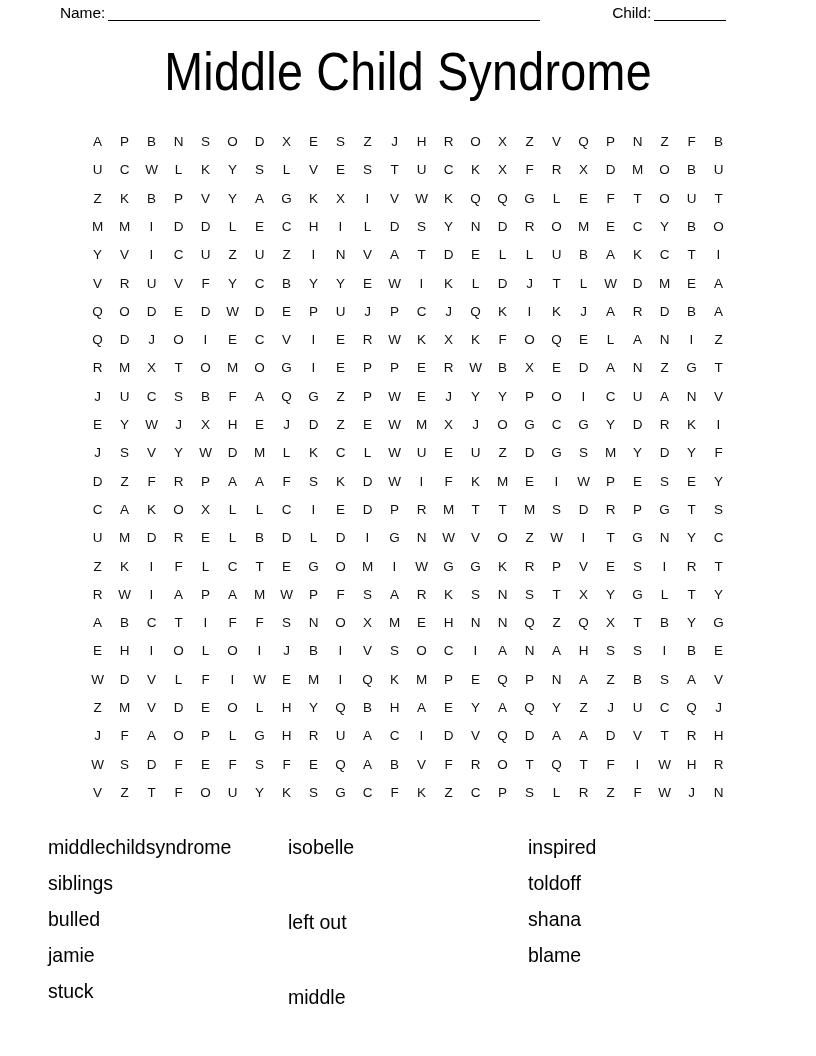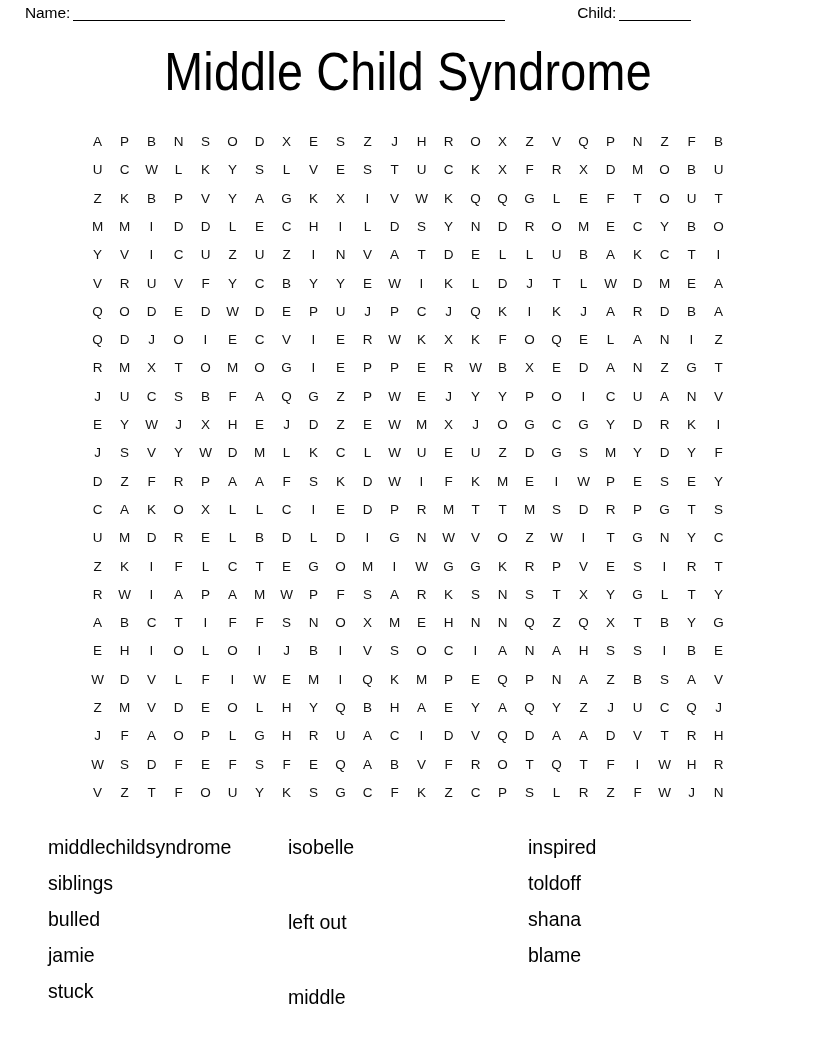--- a/index.html
+++ b/index.html
@@ -14,21 +14,21 @@
     font-family: "Liberation Sans", sans-serif;
     color: #000000;
     position: relative;
     overflow: hidden;
   }
 
   
   .header {
     display: flex;
     align-items: flex-start;
-    padding: 4px 40px 0 25px;
+    padding: 4px 40px 0 60px;
     font-size: 15.5px;
     line-height: 1.1;
     letter-spacing: -0.1px;
     gap: 27px;
   }
   .header .field {
     display: flex;
     align-items: flex-end;
     white-space: nowrap;
   }

